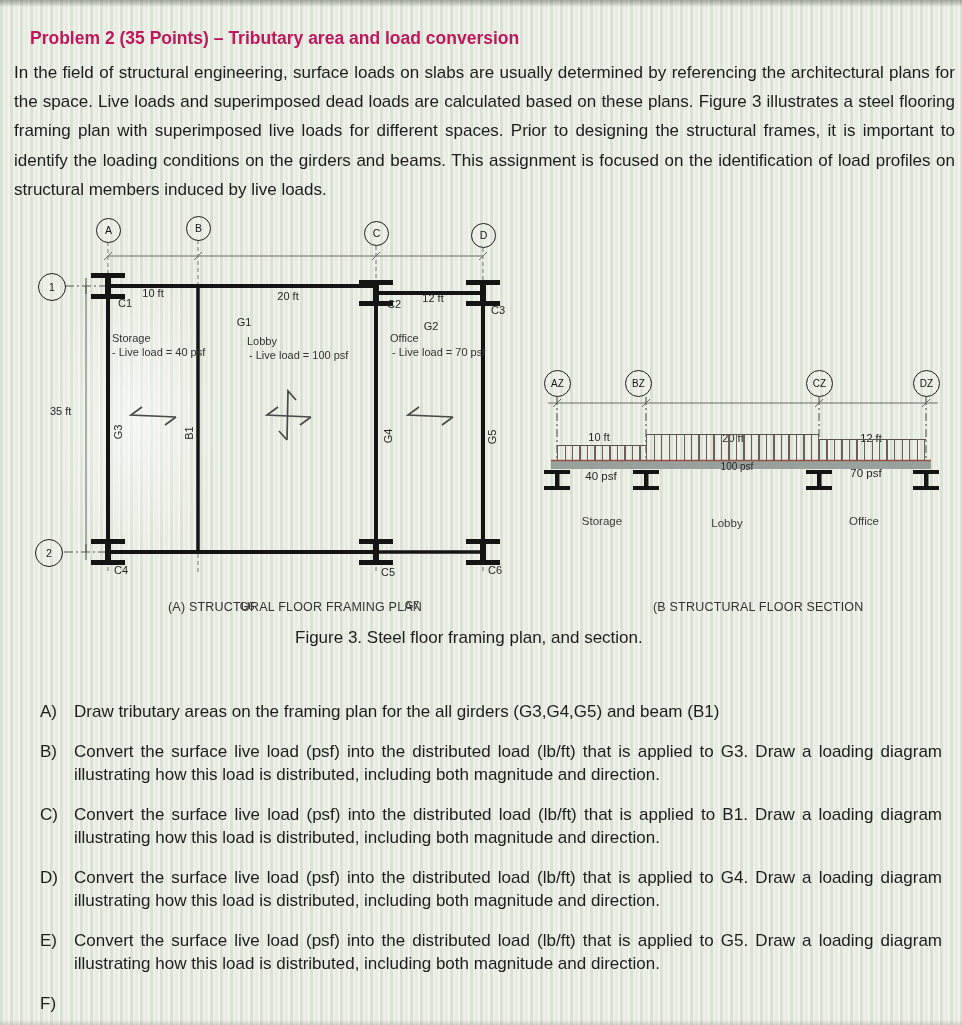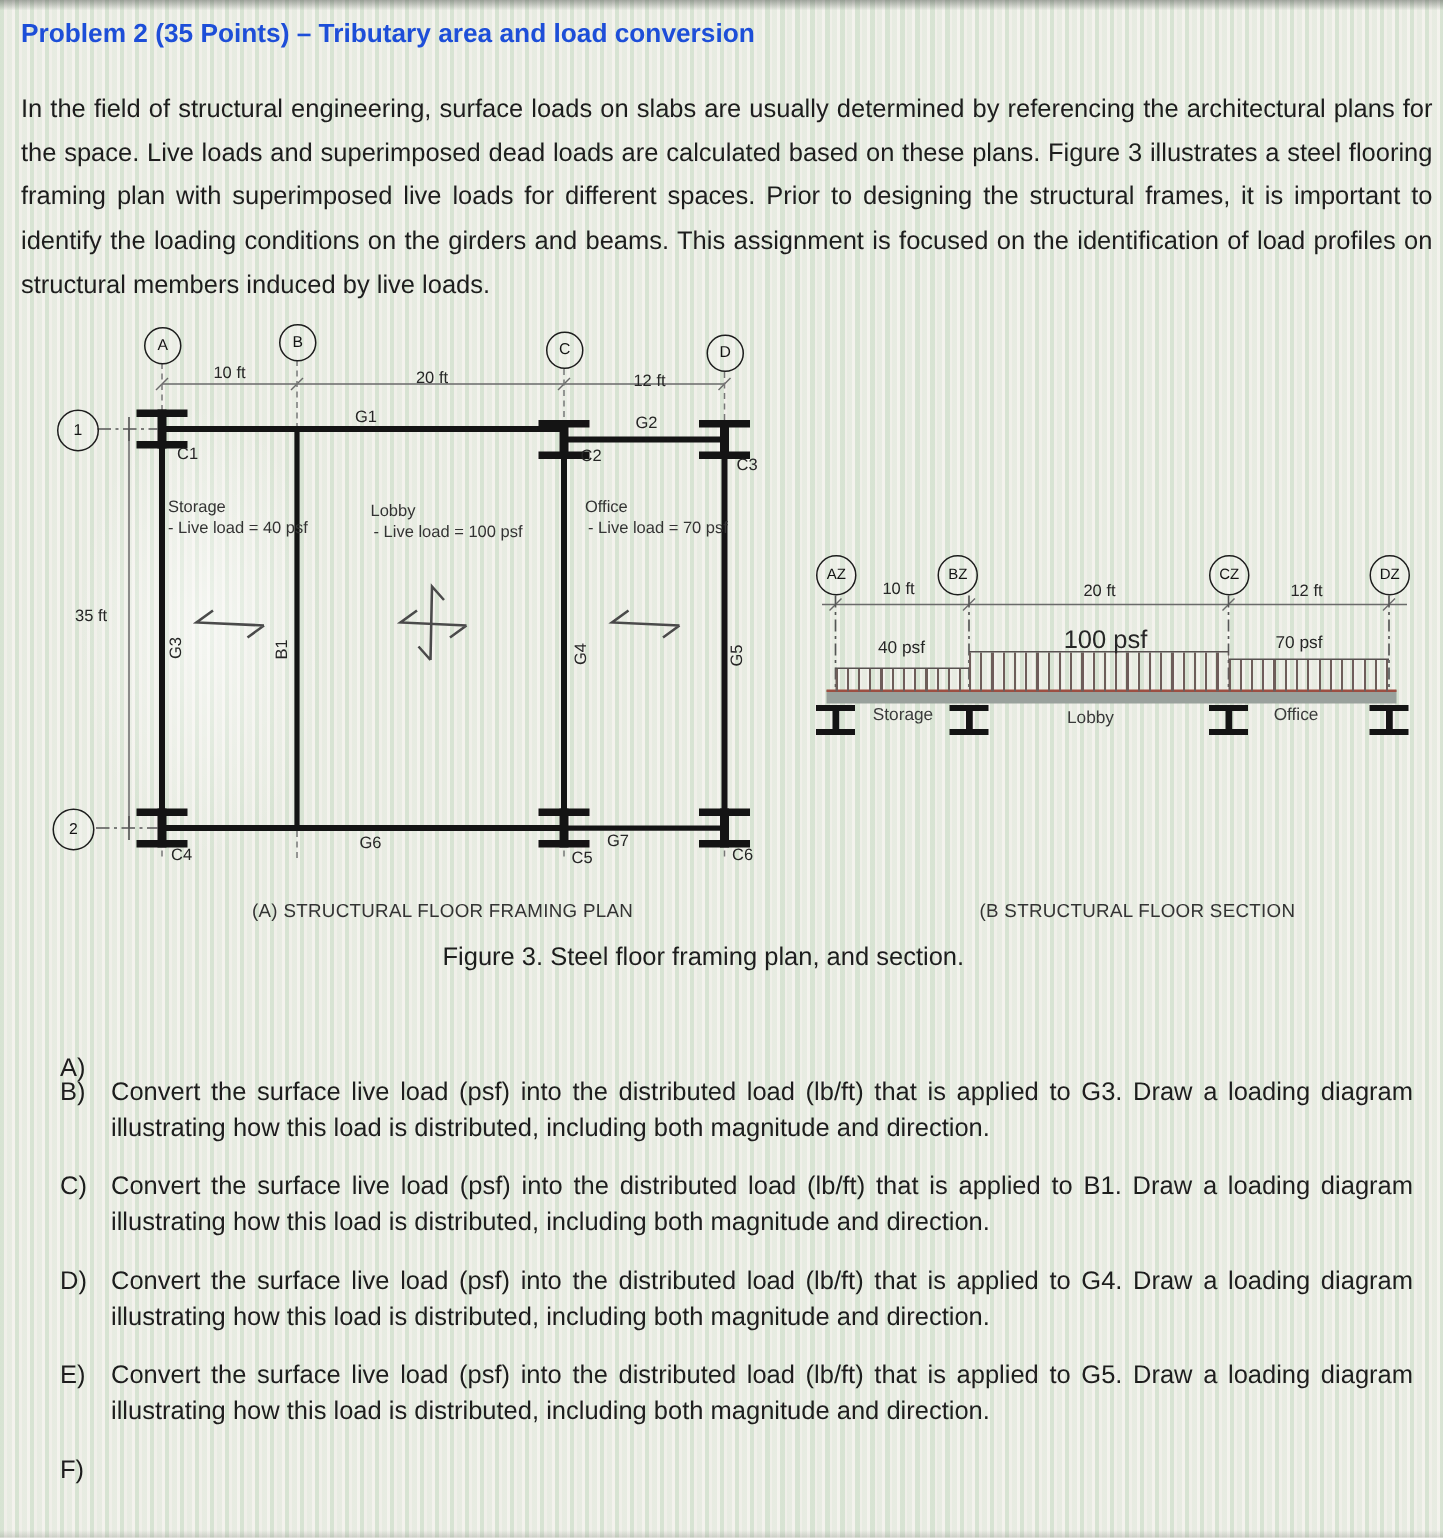--- a/index.html
+++ b/index.html
@@ -18,38 +18,38 @@
         rgba(255,253,250,.25) 8px, rgba(255,253,250,.25) 10px);
   }
   .edge-top{position:absolute;left:0;top:0;width:100%;height:7px;
     background:linear-gradient(rgba(70,75,70,.45),rgba(70,75,70,0));}
   .edge-bottom{position:absolute;left:0;bottom:0;width:100%;height:5px;
     background:linear-gradient(rgba(120,120,115,0),rgba(120,120,115,.25));}
   .glare{position:absolute;left:20px;top:210px;width:230px;height:420px;
     background:radial-gradient(closest-side,rgba(255,255,255,.55),rgba(255,255,255,0) 72%);
     pointer-events:none;}
 
-  .title{position:absolute;left:14px;top:12px;margin:0;
-    font-size:17.5px;font-weight:bold;color:#1d4ed8;}
+  .title{position:absolute;left:14px;top:12px;margin:16px;
+    font-size:17.5px;font-weight:bold;color:#be185d;}
   .intro{position:absolute;left:14px;top:58px;width:941px;margin:0;
     font-size:17px;line-height:29.2px;text-align:justify;color:#1d1d1d;}
 
   
   .figure{position:absolute;left:0;top:205px;width:962px;height:465px;}
   .figure svg.lines{position:absolute;left:0;top:0;}
 
   .bub{position:absolute;border:1.8px solid #1d1d1d;border-radius:50%;
     display:flex;align-items:center;justify-content:center;
     font-size:10.5px;color:#141414;line-height:1;background:rgba(255,255,255,.12);}
   .bub.num{width:26px;height:26px;}
   .bub.ltr{width:23px;height:23px;}
   .bub.sec{width:25px;height:25px;font-weight:normal;font-size:10px;}
 
   .lbl{position:absolute;font-size:11px;color:#262626;white-space:nowrap;line-height:1;}
-  .lbl.c{transform:translateX(-50%);}
+  .lbl.c{transform:translateX(-50%);margin-top:44px;}
   .lbl.rot{transform:translate(-50%,-50%) rotate(-90deg);}
   .room{position:absolute;font-size:11px;color:#333;line-height:13.5px;white-space:nowrap;}
   .subcap{position:absolute;font-size:12.5px;color:#333;letter-spacing:.2px;white-space:nowrap;text-align:center;}
   .figcap{position:absolute;font-size:17px;color:#1d1d1d;white-space:nowrap;}
 
   .ibeam{position:absolute;
     background:
       linear-gradient(#141414,#141414) left top/100% 5px no-repeat,
       linear-gradient(#141414,#141414) left bottom/100% 5px no-repeat,
       linear-gradient(#141414,#141414) center/6px 100% no-repeat;}
@@ -226,40 +226,41 @@
 
   <div class="lbl c" style="left:599px;top:183px">10 ft</div>
   <div class="lbl c" style="left:733px;top:184px">20 ft</div>
   <div class="lbl c" style="left:871px;top:184px">12 ft</div>
 
   <div class="hatch" style="left:557px;top:240px;width:89px;height:15px"></div>
   <div class="hatch" style="left:646px;top:229px;width:173px;height:26px"></div>
   <div class="hatch" style="left:819px;top:234px;width:107px;height:21px"></div>
 
   <div class="lbl c" style="left:601px;top:222px;font-size:11.5px">40 psf</div>
-  <div class="lbl c" style="left:737px;top:213px;font-size:17px">100 psf</div>
+  <div class="lbl c" style="left:737px;top:213px;font-size:10px">100 psf</div>
   <div class="lbl c" style="left:866px;top:219px;font-size:11.5px">70 psf</div>
 
   <div class="ibeam small" style="left:544px;top:265px;width:26px;height:20px"></div>
   <div class="ibeam small" style="left:633px;top:265px;width:26px;height:20px"></div>
   <div class="ibeam small" style="left:806px;top:265px;width:26px;height:20px"></div>
   <div class="ibeam small" style="left:913px;top:265px;width:26px;height:20px"></div>
 
   <div class="lbl c" style="left:602px;top:267px;font-size:11.5px;color:#3a3a3a">Storage</div>
   <div class="lbl c" style="left:727px;top:269px;font-size:11.5px;color:#3a3a3a">Lobby</div>
   <div class="lbl c" style="left:864px;top:267px;font-size:11.5px;color:#3a3a3a">Office</div>
 
   <div class="subcap" style="left:168px;top:395px">(A) STRUCTURAL FLOOR FRAMING PLAN</div>
   <div class="subcap" style="left:653px;top:395px">(B STRUCTURAL FLOOR SECTION</div>
   <div class="figcap" style="left:295px;top:423px">Figure 3. Steel floor framing plan, and section.</div>
 </div>
 
 <ol class="questions">
   <li class="q">
     <span class="ltr">A)</span>
+    <span>Draw tributary areas on the framing plan for the all girders (G3,G4,G5) and beam (B1)</span>
   </li>
   <li class="q">
     <span class="ltr">B)</span>
     <span>Convert the surface live load (psf) into the distributed load (lb/ft) that is applied to G3. Draw a loading diagram illustrating how this load is distributed, including both magnitude and direction.</span>
   </li>
   <li class="q">
     <span class="ltr">C)</span>
     <span>Convert the surface live load (psf) into the distributed load (lb/ft) that is applied to B1. Draw a loading diagram illustrating how this load is distributed, including both magnitude and direction.</span>
   </li>
   <li class="q">

